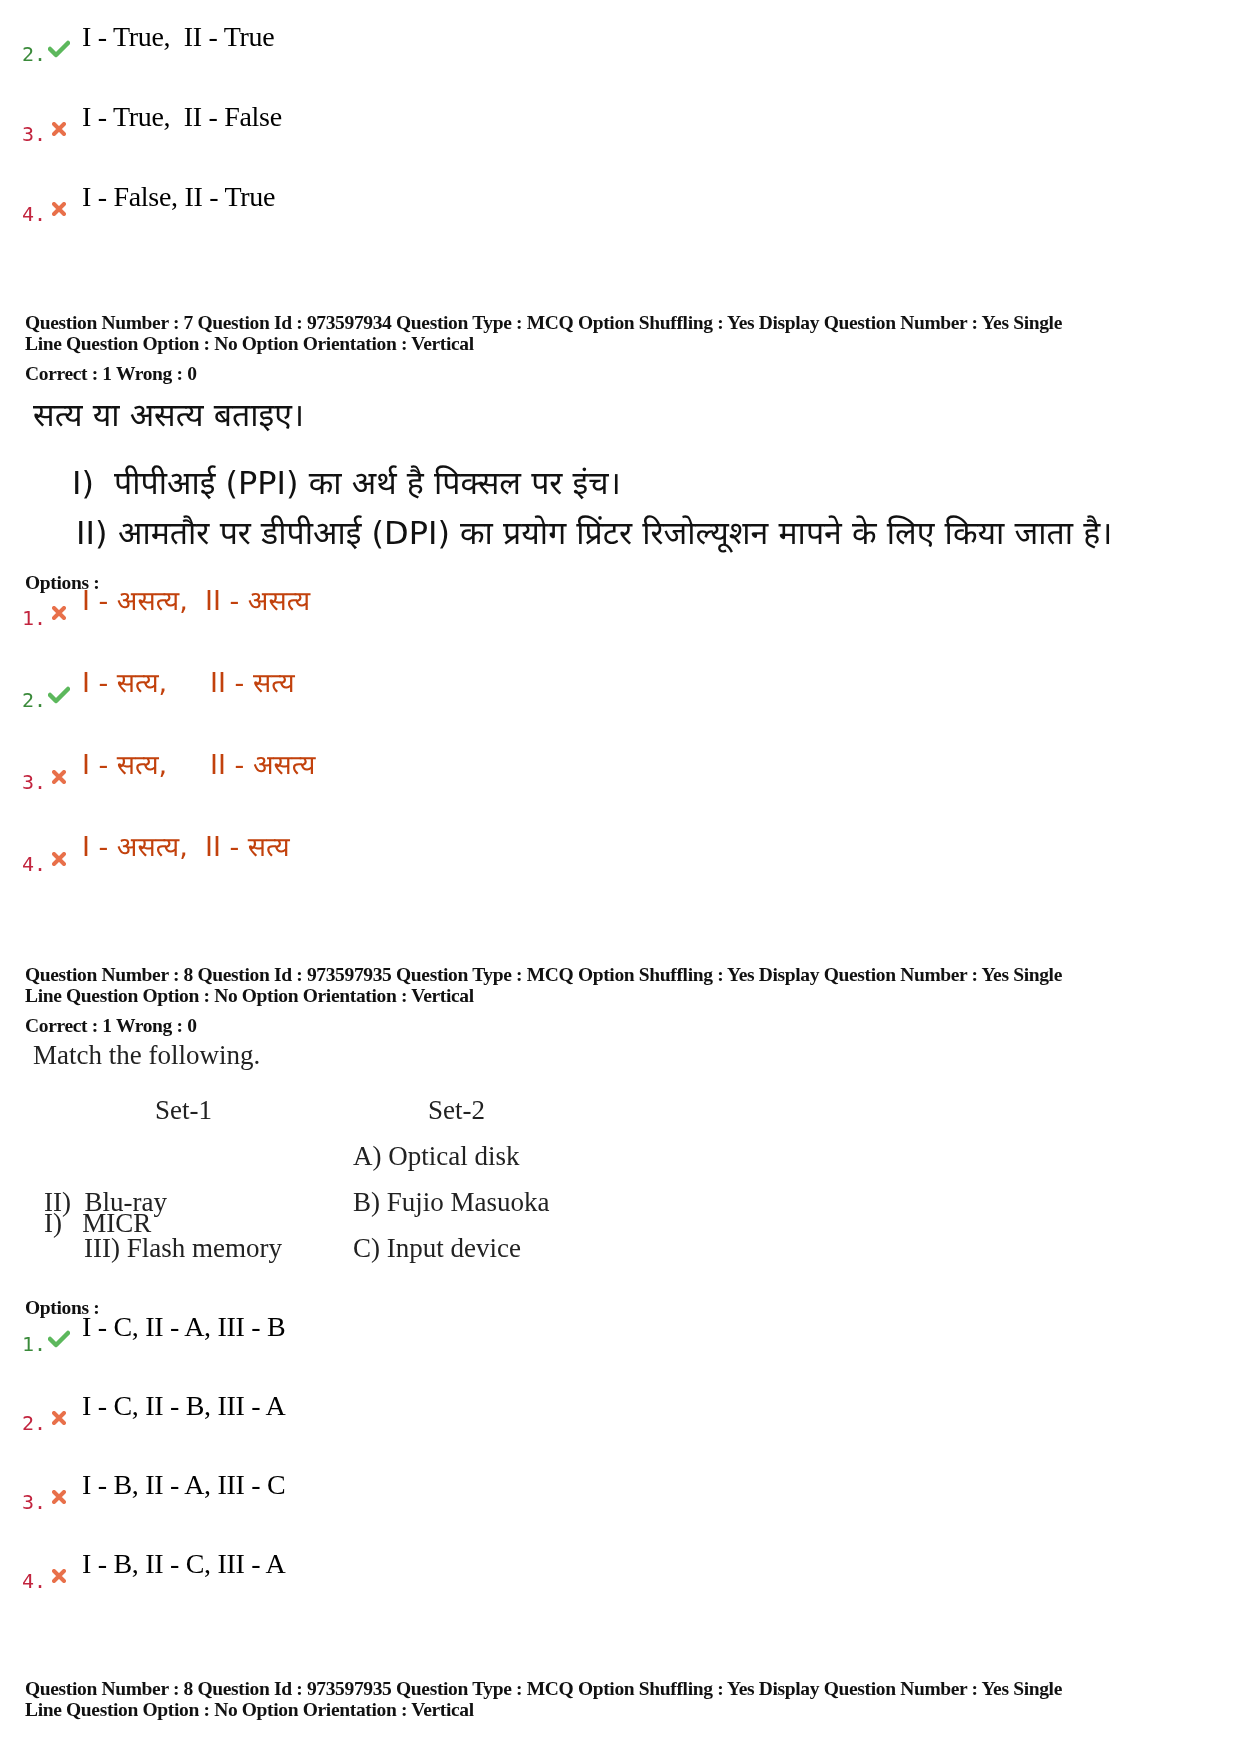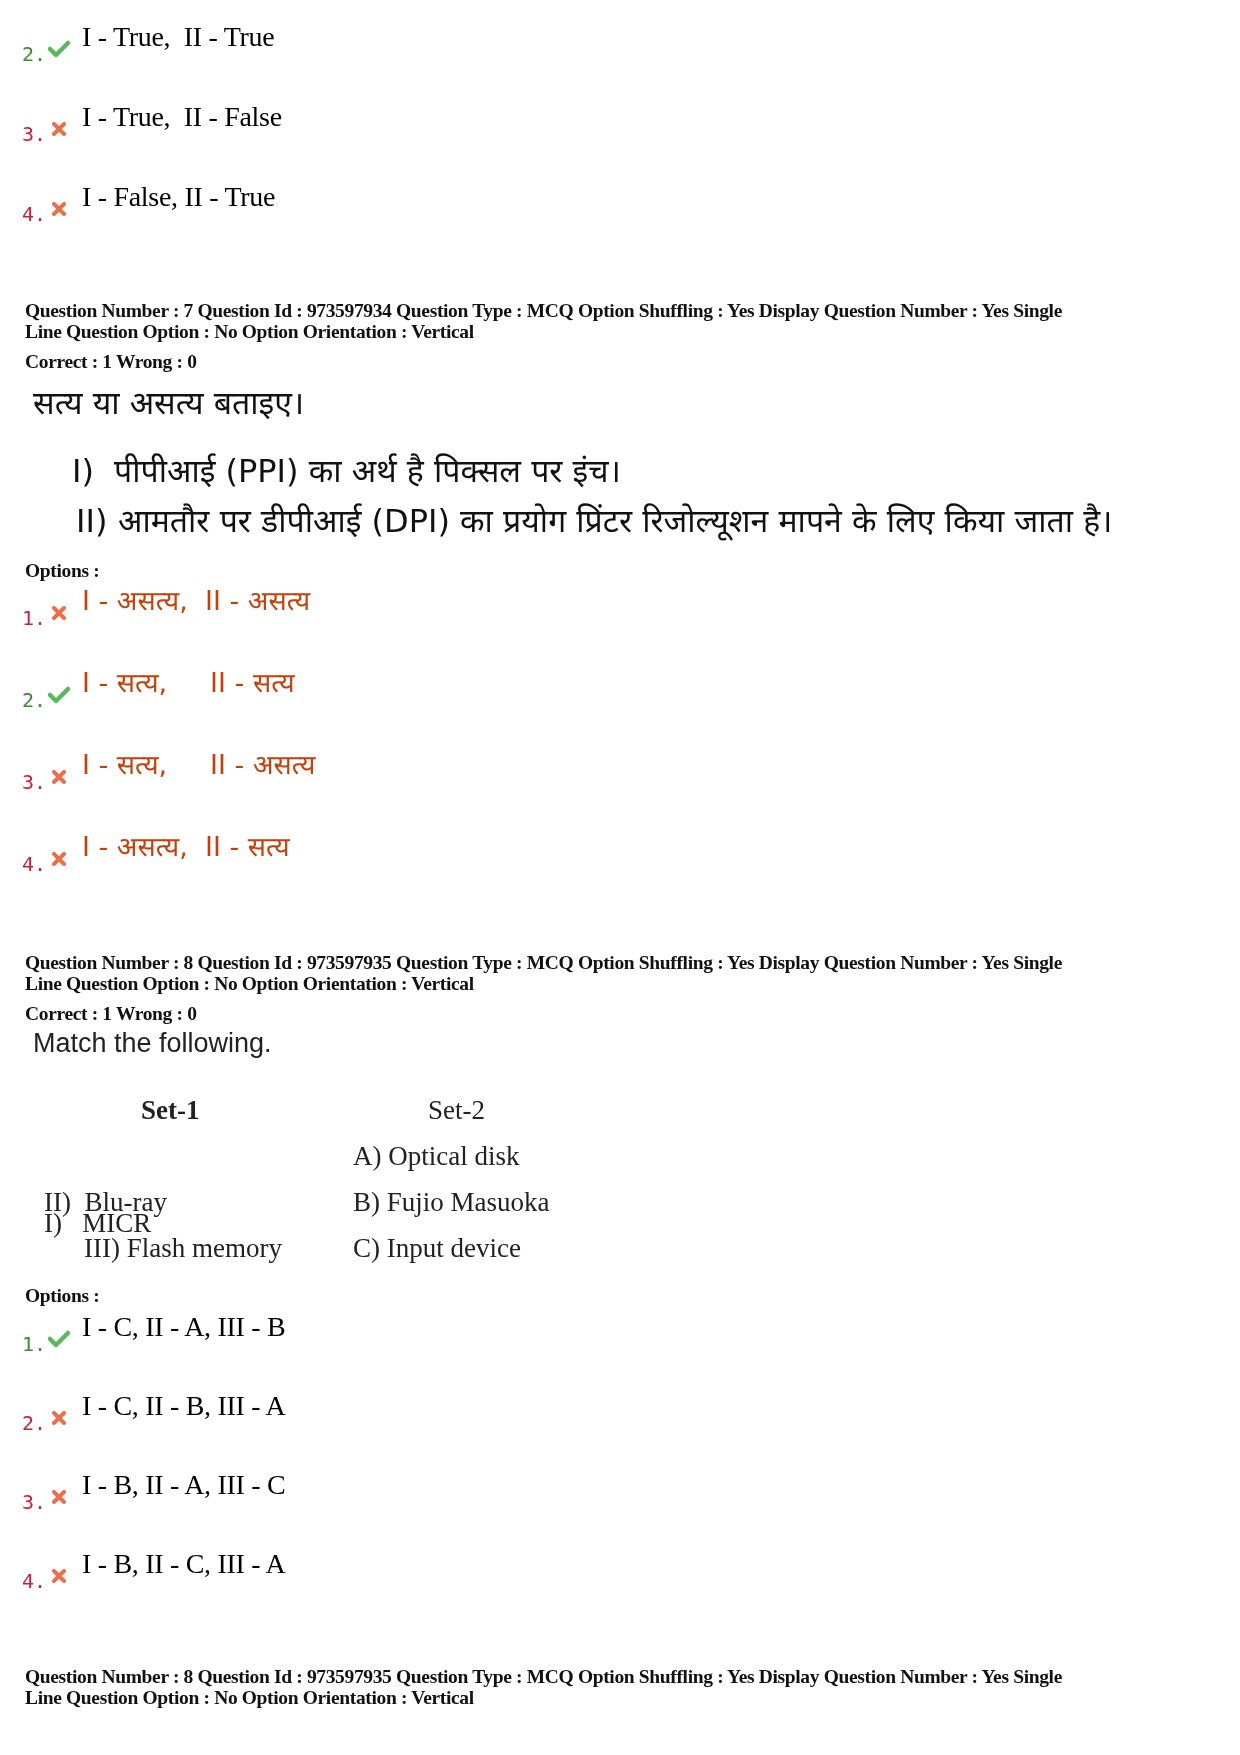--- a/index.html
+++ b/index.html
@@ -7,21 +7,21 @@
       padding: 0;
       background: #ffffff;
     }
     body {
       width: 1240px;
       height: 1755px;
       position: relative;
       overflow: hidden;
       color: #111;
     }
-    .abs { position: absolute; }
+    .abs { position: absolute; margin-top: 12px; }
 
     
     .meta {
       font-family: "Liberation Serif", "DejaVu Serif", serif;
       font-weight: bold;
       font-size: 19.5px;
       line-height: 21px;
       letter-spacing: -0.35px;
       color: #111;
       white-space: nowrap;
@@ -77,21 +77,21 @@
     }
 
     
     .q-hindi {
       font-family: "DejaVu Sans", "Liberation Sans", sans-serif;
       font-size: 32px;
       color: #111;
       white-space: nowrap;
     }
     .q-serif {
-      font-family: Liberation Sans, sans-serif;
+      font-family: Liberation Serif, serif;
       font-size: 27px;
       color: #222;
       white-space: nowrap;
     }
     .match-table {
       font-family: "Liberation Serif", "DejaVu Serif", serif;
       font-size: 27px;
       color: #222;
     }
     .match-head { position: absolute; white-space: nowrap; }
@@ -190,21 +190,21 @@
 <div>
   <div class="abs meta" style="left:25px; top:952px;">
     <span class="meta-line">Question Number : 8  Question Id : 973597935  Question Type : MCQ  Option Shuffling : Yes  Display Question Number : Yes  Single</span>
     <span class="meta-line">Line Question Option : No  Option Orientation : Vertical</span>
   </div>
   <div class="abs meta" style="left:25px; top:1003px;">Correct : 1  Wrong : 0</div>
 
   <div class="abs q-serif" style="left:33px; top:1028px;">Match the following.</div>
 
   <div class="match-table">
-    <div class="match-head" style="left:141px; top:1095px;font-weight:bold;">Set-1</div>
+    <div class="match-head" style="left:155px; top:1095px;">Set-1</div>
     <div class="match-head" style="left:428px; top:1095px;">Set-2</div>
 
     <div class="match-row" style="left:44px; top:1208px; white-space:pre;">I)   MICR</div>
     <div class="match-row" style="left:44px; top:1187px; white-space:pre;">II)  Blu-ray</div>
     <div class="match-row" style="left:44px; top:1233px; white-space:pre;margin-left:40px;">III) Flash memory</div>
 
     <div class="match-row" style="left:353px; top:1141px;">A) Optical disk</div>
     <div class="match-row" style="left:353px; top:1187px;">B) Fujio Masuoka</div>
     <div class="match-row" style="left:353px; top:1233px;">C) Input device</div>
   </div>

